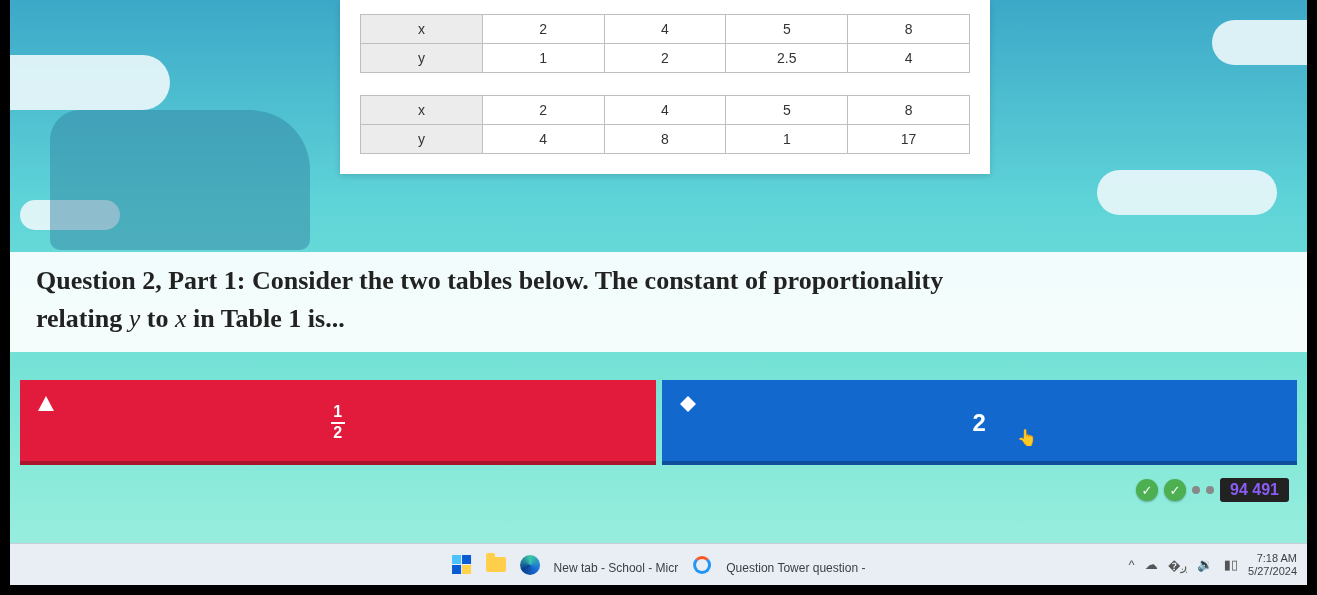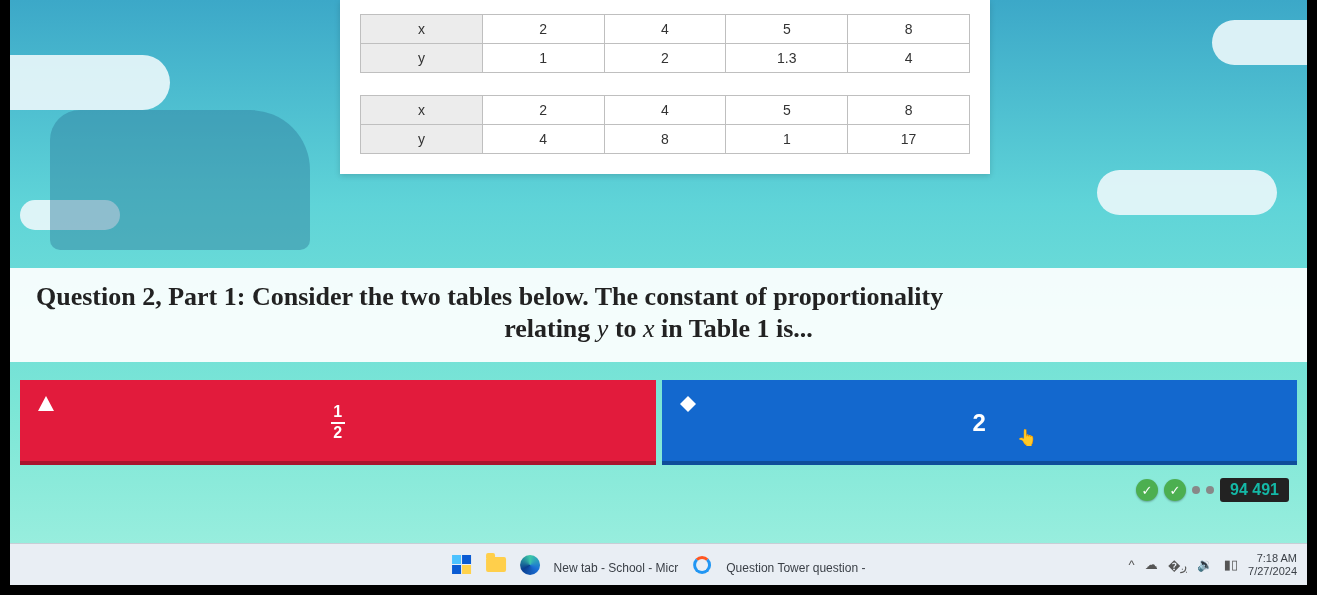--- a/index.html
+++ b/index.html
@@ -44,28 +44,28 @@
     width: 20%;
     color: #333;
     background: #fff;
   }
   table.data td.hdr { background: #ececec; font-weight: 400; }
 
   
   .question-bar {
     position: absolute;
     left: 0; right: 0;
-    top: 268px;
+    top: 252px;
     background: rgba(255,255,255,0.92);
     padding: 14px 26px 18px 26px;
     color: #222;
     font-family: Georgia, 'Times New Roman', serif;
   }
   .question-bar .q-line1 { font-size: 26px; font-weight: 700; text-align: left; }
-  .question-bar .q-line2 { font-size: 26px; font-weight: 700; text-align: center; margin-top: 2px; }
+  .question-bar .q-line2 { font-size: 26px; font-weight: 700; text-align: left; margin-top: 8px; }
   .math-it { font-style: italic; font-family: 'Times New Roman', serif; font-weight: 500; }
 
   
   .answers {
     position: absolute;
     left: 10px; right: 10px;
     top: 380px;
     height: 85px;
     display: flex;
     gap: 6px;
@@ -97,21 +97,21 @@
 
   
   .status-row {
     position: absolute;
     right: 18px; top: 478px;
     display: flex; align-items: center; gap: 6px;
   }
   .status-dot { width: 22px; height: 22px; border-radius: 50%; background: #4caf50; color:#fff; display:flex; align-items:center; justify-content:center; font-size:13px; box-shadow: 0 1px 2px rgba(0,0,0,0.3);}
   .status-grey { width: 8px; height: 8px; border-radius: 50%; background: #888; }
   .score-pill {
-    background: #222; color: #14b8a6; font-weight: 700;
+    background: #222; color: #8b5cf6; font-weight: 700;
     padding: 3px 10px; border-radius: 3px; font-size: 16px;
     font-family: Arial, sans-serif;
   }
 
   
   .taskbar {
     position: absolute;
     left: 0; right: 0; bottom: 0;
     height: 42px;
     background: #e9eef4;
@@ -153,21 +153,21 @@
         <td class="hdr">x</td>
         <td>2</td>
         <td>4</td>
         <td>5</td>
         <td>8</td>
       </tr>
       <tr>
         <td class="hdr">y</td>
         <td>1</td>
         <td>2</td>
-        <td>1.3</td>
+        <td>2.5</td>
         <td>4</td>
       </tr>
     </tbody>
       </table>
     <table class="data">
       <tbody>
           <tr>
         <td class="hdr">x</td>
         <td>2</td>
         <td>4</td>
@@ -247,18 +247,18 @@
       <span class="tb-label">Question Tower question -</span>
     </div>
     <div class="right">
       <span class="sys-icon">^</span>
       <span class="sys-icon">☁</span>
       <span class="sys-icon">�ږ</span>
       <span class="sys-icon">🔉</span>
       <span class="sys-icon">▮▯</span>
       <div class="clock">
         <div>7:18 AM</div>
-        <div>7/27/2024</div>
+        <div>5/27/2024</div>
       </div>
     </div>
   </div>
 
 </div>
 
 </body></html>

